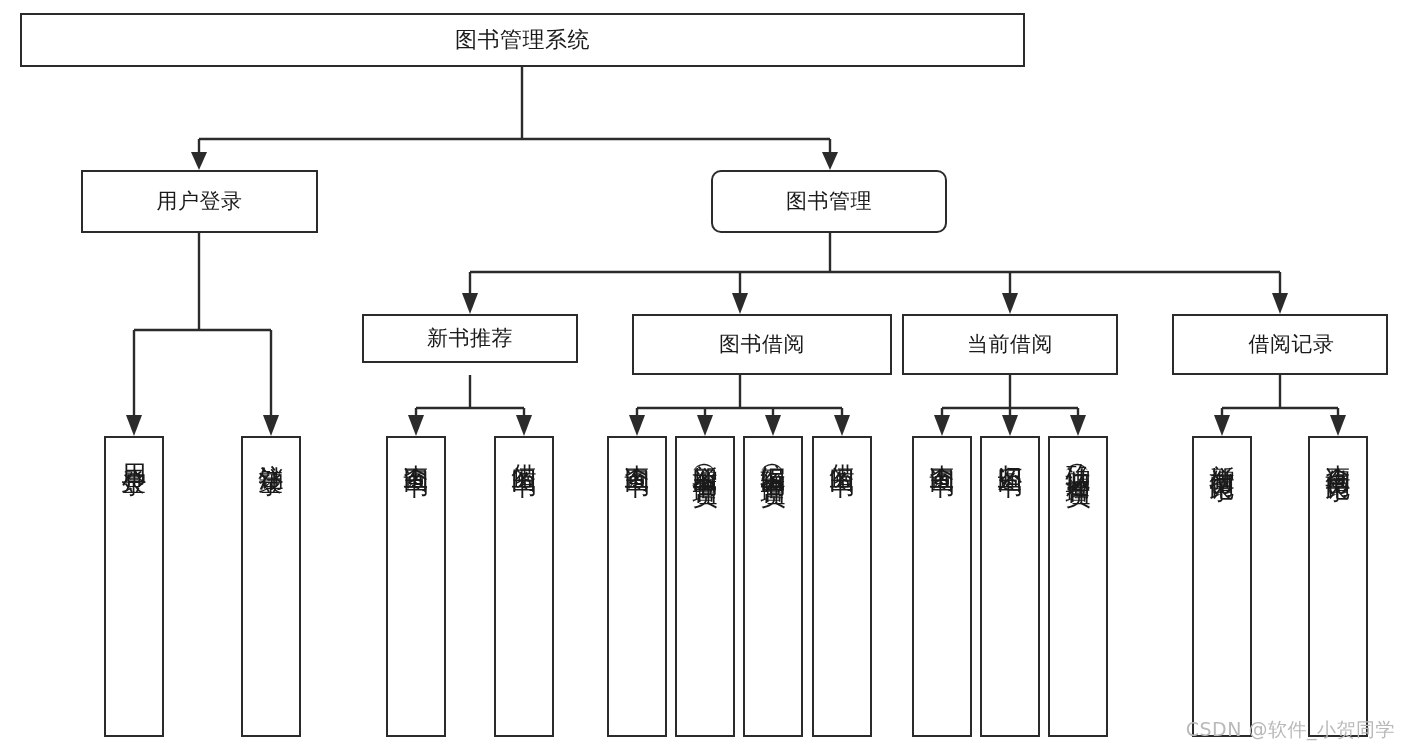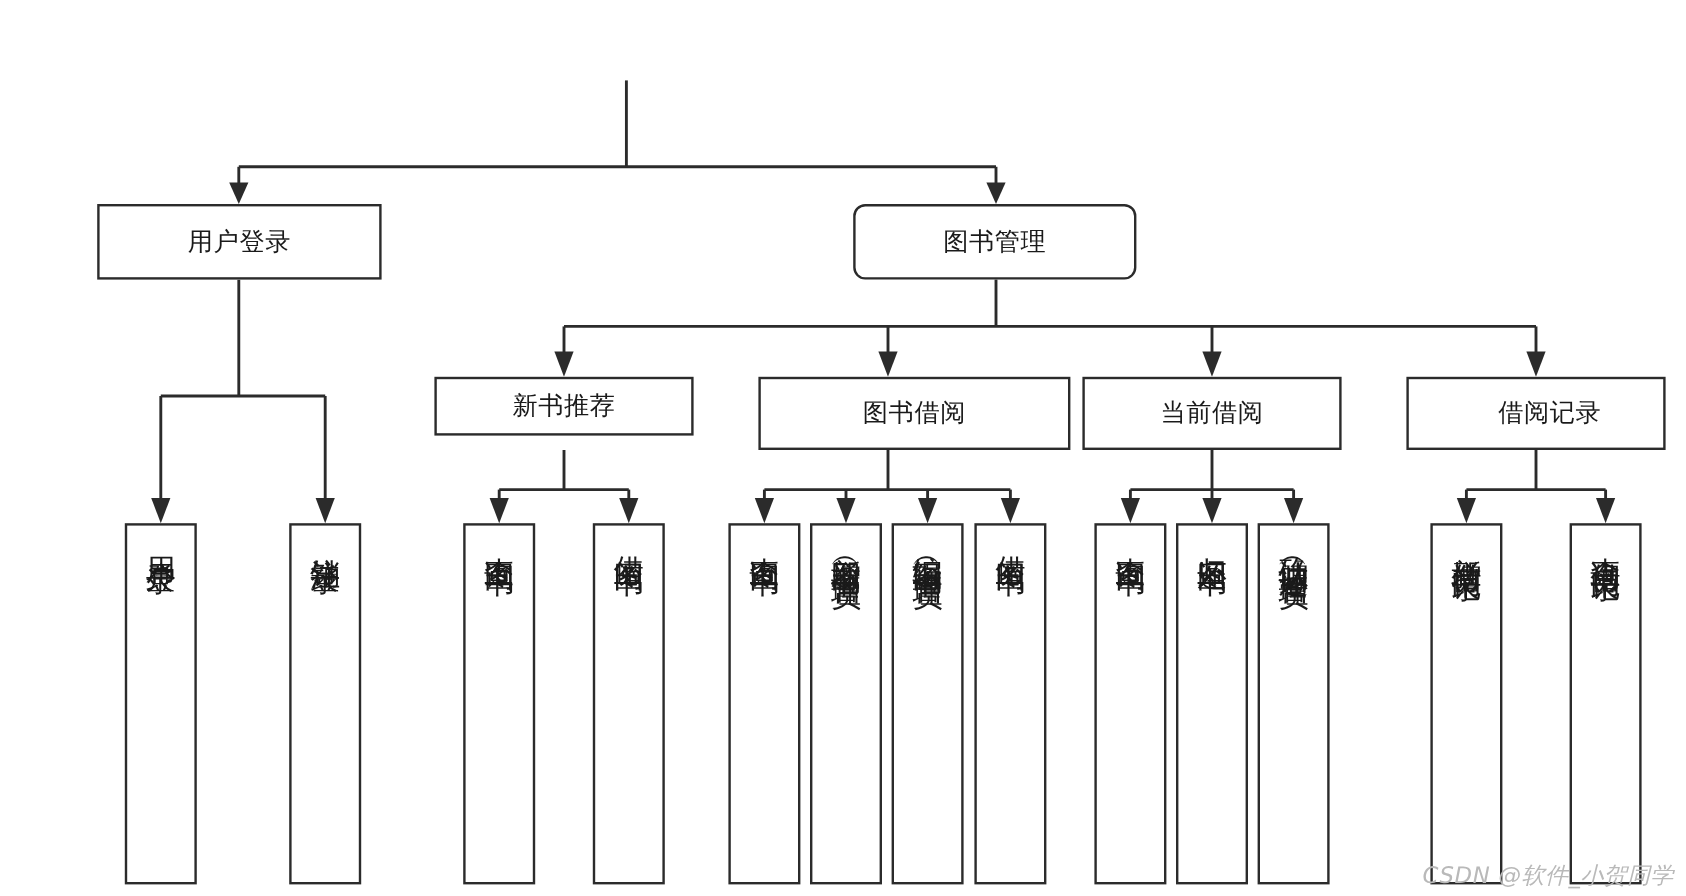--- a/index.html
+++ b/index.html
@@ -56,21 +56,20 @@
   }
   svg#wires polygon{fill:#2b2b2b;}
   #watermark{
     position:absolute;
     right:10px;bottom:4px;
     font-size:19px;
     color:#b9b9b9;
     letter-spacing:0.5px;
     white-space:nowrap;
     font-family:"DejaVu Sans","Liberation Sans",sans-serif;
-    font-style:italic;
   }
 </style>
 </head>
 <body>
 
 <div id="diagram">
 
   <svg id="wires" viewBox="0 0 1405 747">
     <defs></defs>
 
@@ -129,20 +128,23 @@
     <polygon points="1070,415 1086,415 1078,436"></polygon>
 
     <line x1="1280" y1="375" x2="1280" y2="408"></line>
     <line x1="1222" y1="408" x2="1338" y2="408"></line>
     <line x1="1222" y1="408" x2="1222" y2="418"></line>
     <polygon points="1214,415 1230,415 1222,436"></polygon>
     <line x1="1338" y1="408" x2="1338" y2="418"></line>
     <polygon points="1330,415 1346,415 1338,436"></polygon>
   </svg>
 
+  <div class="node h root" style="left:20px;top:13px;width:1005px;height:54px;">
+    <span class="lbl">图书管理系统</span>
+  </div>
 
   <div class="node h" style="left:81px;top:170px;width:237px;height:63px;">
     <span class="lbl">用户登录</span>
   </div>
   <div class="node h" style="left:711px;top:170px;width:236px;height:63px;border-radius:10px;">
     <span class="lbl">图书管理</span>
   </div>
 
   <div class="node h" style="left:362px;top:314px;width:216px;height:49px;">
     <span class="lbl">新书推荐</span>

